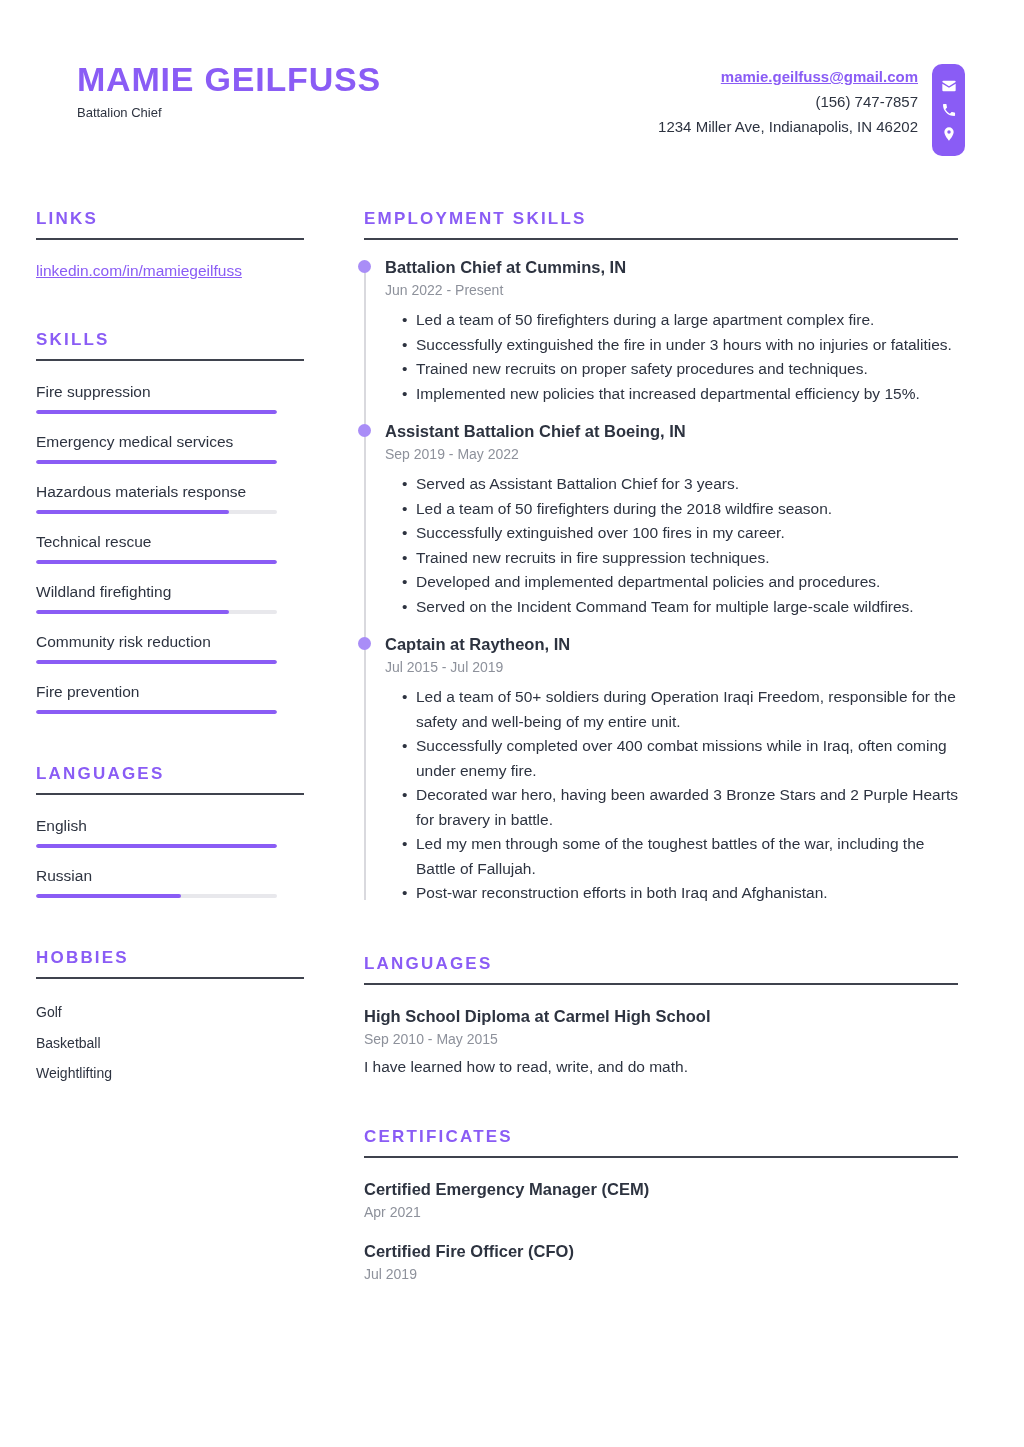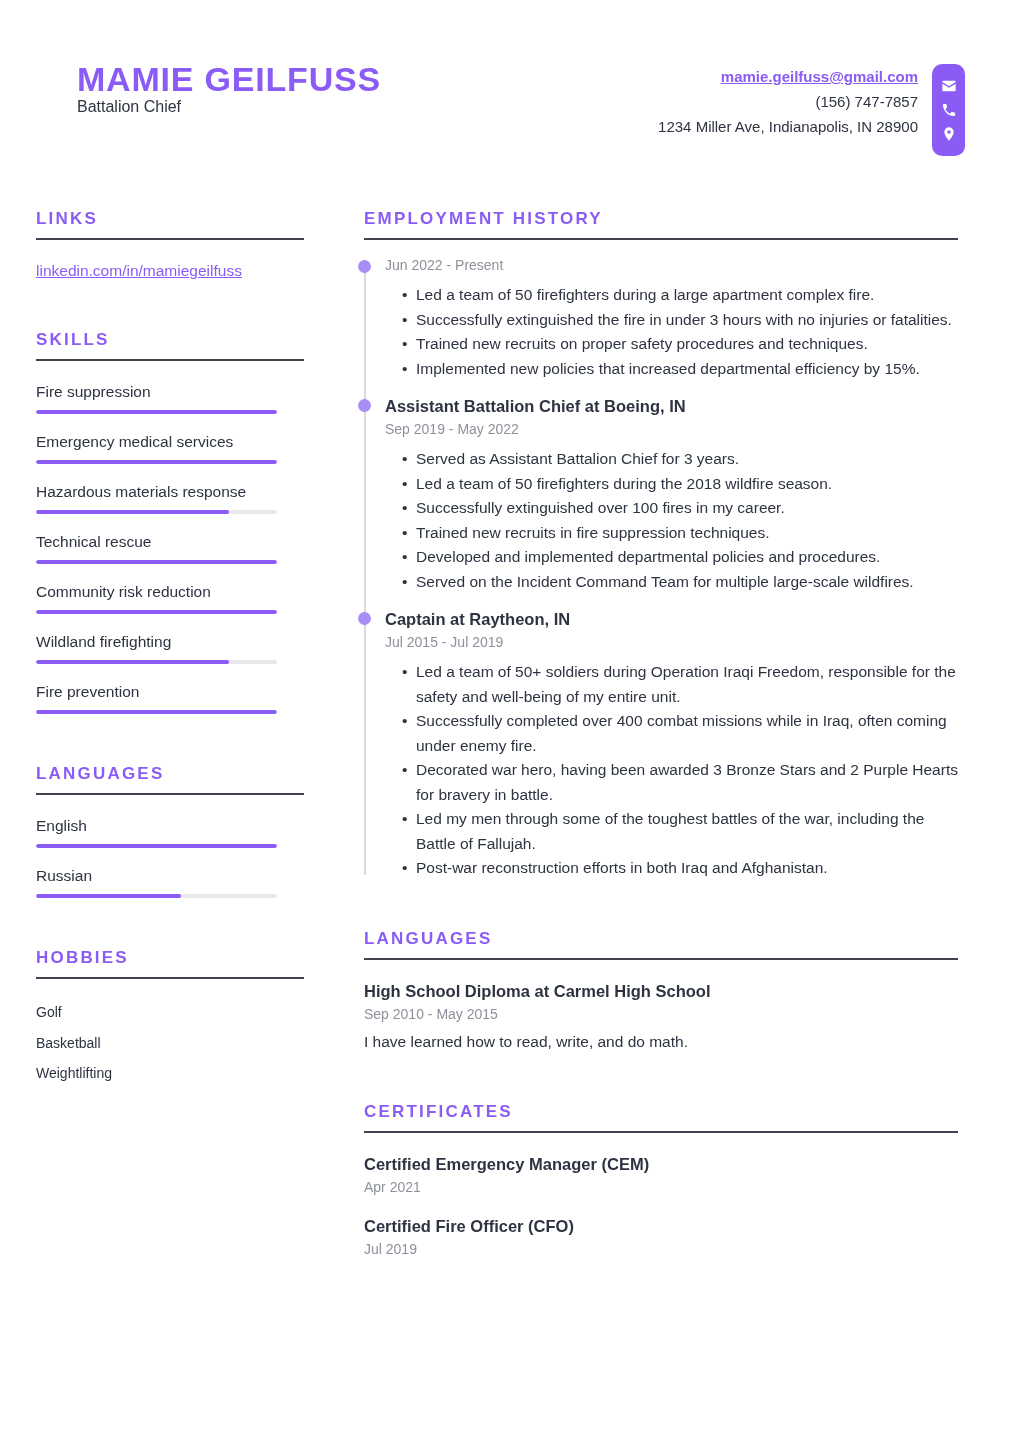--- a/index.html
+++ b/index.html
@@ -13,21 +13,21 @@
   }
   *{box-sizing:border-box;margin:0;padding:0;}
   html,body{background:#ffffff;}
   body{font-family:"Liberation Sans","DejaVu Sans",sans-serif;color:var(--text);}
   .page{position:relative;width:1024px;height:1447px;background:#ffffff;overflow:hidden;}
 
   
   .header{display:flex;align-items:flex-start;padding:62px 59px 0 77px;}
   .identity{flex:1 1 auto;}
   .name{font-size:34px;font-weight:700;letter-spacing:.8px;color:var(--accent);line-height:1.05;}
-  .job-title{font-size:16px;color:var(--text);}
+  .job-title{font-size:13px;margin-top:7px;color:var(--text);}
   .contact{width:auto;text-align:right;font-size:15px;line-height:25px;margin-right:14px;margin-top:2px;}
   .contact a{color:var(--accent);text-decoration:underline;font-weight:bold;}
   .contact-badge{width:33px;height:92px;border-radius:10px;background:var(--accent);
     display:flex;flex-direction:column;align-items:center;justify-content:space-evenly;padding:6px 0;flex:0 0 auto;margin-top:2px;}
   .contact-badge svg{width:16px;height:16px;fill:#ffffff;display:block;}
 
   
   .columns{display:flex;margin:53px 66px 0 36px;}
   .col-left{width:268px;flex:0 0 268px;}
   .col-right{flex:1 1 auto;margin-left:60px;min-width:0;}
@@ -70,21 +70,21 @@
   <div class="header">
     <div class="identity">
       <div class="name">MAMIE GEILFUSS</div>
       <div class="job-title">Battalion Chief</div>
     </div>
     <div class="contact">
       <div>
         <a href="#">mamie.geilfuss@gmail.com</a>
       </div>
       <div>(156) 747-7857</div>
-      <div>1234 Miller Ave, Indianapolis, IN 28900</div>
+      <div>1234 Miller Ave, Indianapolis, IN 46202</div>
     </div>
     <div class="contact-badge">
       <span>
         <svg viewBox="0 0 24 24">
             <path d="M2 5.6A1.6 1.6 0 0 1 3.6 4h16.8A1.6 1.6 0 0 1 22 5.6v.5l-10 6.1L2 6.1z"></path>
             <path d="M2 8.5v9.9A1.6 1.6 0 0 0 3.6 20h16.8a1.6 1.6 0 0 0 1.6-1.6V8.5l-10 6.1z"></path>
           </svg>
       </span>
       <span>
         <svg viewBox="0 0 24 24">
@@ -129,29 +129,29 @@
                 <div class="meter-fill" style="width: 80%;"></div>
               </div>
           </div>
           <div class="meter-item">
             <div class="meter-label">Technical rescue</div>
             <div class="meter-track">
                 <div class="meter-fill" style="width: 100%;"></div>
               </div>
           </div>
           <div class="meter-item">
+            <div class="meter-label">Wildland firefighting</div>
+            <div class="meter-track">
+                <div class="meter-fill" style="width: 80%;"></div>
+              </div>
+          </div>
+          <div class="meter-item">
             <div class="meter-label">Community risk reduction</div>
             <div class="meter-track">
                 <div class="meter-fill" style="width: 100%;"></div>
-              </div>
-          </div>
-          <div class="meter-item">
-            <div class="meter-label">Wildland firefighting</div>
-            <div class="meter-track">
-                <div class="meter-fill" style="width: 80%;"></div>
               </div>
           </div>
           <div class="meter-item">
             <div class="meter-label">Fire prevention</div>
             <div class="meter-track">
                 <div class="meter-fill" style="width: 100%;"></div>
               </div>
           </div>
         </div>
       </div>
@@ -180,25 +180,26 @@
           <li>Golf</li>
           <li>Basketball</li>
           <li>Weightlifting</li>
         </ul>
       </div>
     </div>
 
     <div class="col-right">
 
       <div class="main-section">
-        <div class="section-heading">EMPLOYMENT HISTORY</div>
+        <div class="section-heading">EMPLOYMENT SKILLS</div>
 
         <div class="timeline">
 
           <div class="job">
+            <div class="entry-title">Battalion Chief at Cummins, IN</div>
             <div class="entry-dates">Jun 2022 - Present</div>
             <ul class="bullets">
               <li>Led a team of 50 firefighters during a large apartment complex fire.</li>
               <li>Successfully extinguished the fire in under 3 hours with no injuries or fatalities.</li>
               <li>Trained new recruits on proper safety procedures and techniques.</li>
               <li>Implemented new policies that increased departmental efficiency by 15%.</li>
             </ul>
           </div>
 
           <div class="job">

